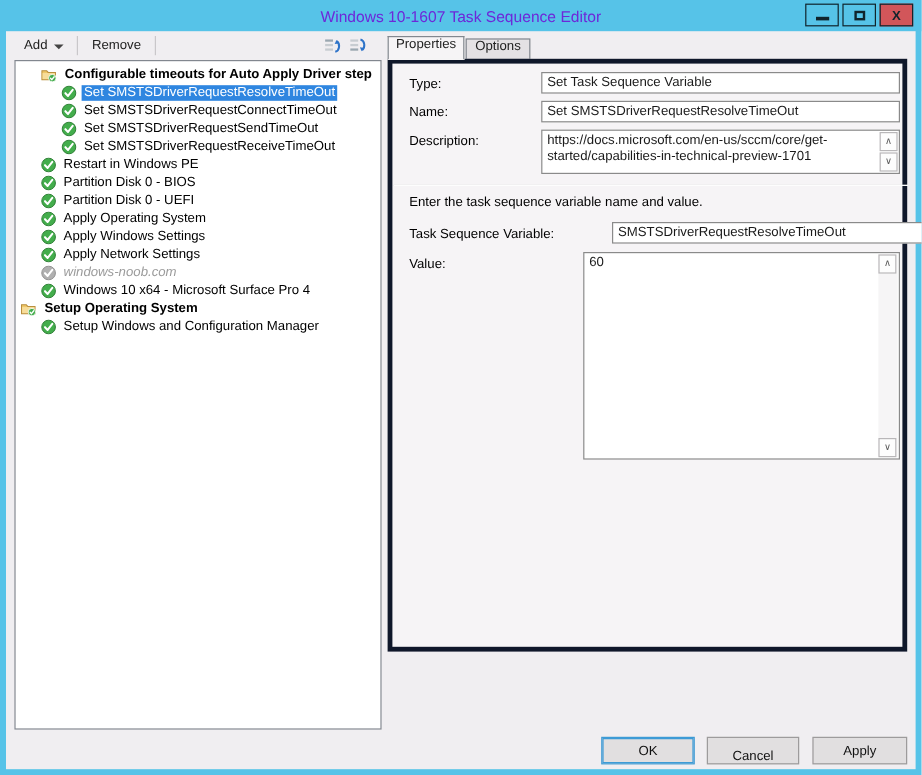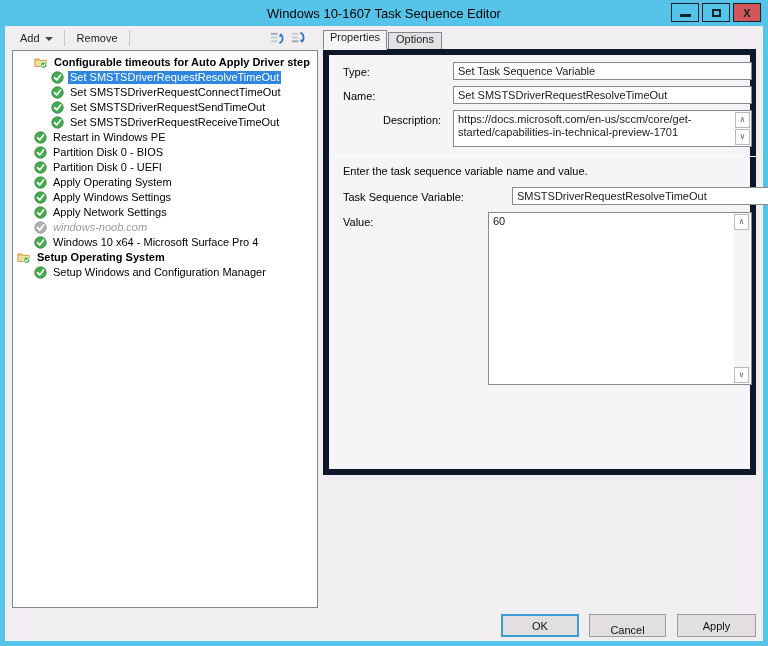--- a/index.html
+++ b/index.html
@@ -8,21 +8,21 @@
 
   .window {
     position:relative; width:768px; height:646px;
     background:var(--chrome,#56c3e8);
   }
   
   .titlebar {
     position:absolute; top:0; left:0; right:0; height:26px;
     background:var(--chrome,#56c3e8);
     display:flex; align-items:center; justify-content:center;
-    font-size:13px; color:#000000;
+    font-size:13px; color:#6d28d9;
   }
   .win-controls { position:absolute; top:3px; right:7px; display:flex; gap:3px; }
   .win-btn {
     width:28px; height:19px; border:1px solid #10242c;
     background:var(--chrome,#56c3e8);
     display:flex; align-items:center; justify-content:center;
     cursor:default;
   }
   .win-btn.close { background:var(--close-red,#d2565a); }
   .glyph-min { width:11px; height:3px; background:#10242c; margin-top:6px; }
@@ -71,22 +71,22 @@
     left:318px; top:4px; width:64px; height:20px;
     background:#f6f4f6; border-bottom:1px solid #f6f4f6; z-index:3;
   }
   .tab.inactive {
     left:383px; top:6px; width:54px; height:18px;
     background:#e4e1e4; z-index:1;
   }
 
   
   .panel {
-    position:absolute; left:318px; top:23px; width:433px; height:426px;
-    background:#f6f4f6; border:6px solid #0f172a; z-index:2;
+    position:absolute; left:318px; top:23px; width:433px; height:494px;
+    background:#f6f4f6; border:4px solid #0f172a; z-index:2;
   }
   .lbl { position:absolute; font-size:11px; color:#000; }
   .tbox {
     position:absolute; background:#fff; border:1px solid #8a8a8a;
     font-family:"Liberation Sans","DejaVu Sans",sans-serif;
     font-size:11px; color:#1a1a1a; padding:2px 4px; outline:none;
   }
   input.tbox { height:18px; }
   .multibox { position:absolute; background:#fff; border:1px solid #8a8a8a; }
   .multibox .mtext {
@@ -318,21 +318,21 @@
     </div>
 
     <div class="panel">
 
       <span class="lbl" style="left:14px; top:11px;">Type:</span>
       <input class="tbox" style="left: 124px; top: 7px; width: 299px;" readonly="" value="Set Task Sequence Variable">
 
       <span class="lbl" style="left:14px; top:35px;">Name:</span>
       <input class="tbox" style="left: 124px; top: 31px; width: 299px;" value="Set SMSTSDriverRequestResolveTimeOut">
 
-      <span class="lbl" style="left:14px; top:59px;margin-left:40px;">Description:</span>
+      <span class="lbl" style="left:14px; top:59px;">Description:</span>
       <div class="multibox" style="left:124px; top:55px; width:299px; height:37px;">
         <div class="mtext">https://docs.microsoft.com/en-us/sccm/core/get-started/capabilities-in-technical-preview-1701</div>
         <div class="mini-scroll">
           <div class="sc-btn">∧</div>
           <div class="sc-btn">∨</div>
         </div>
       </div>
 
       <div class="etch" style="left:1px; top:101px; width:429px;"></div>
 

